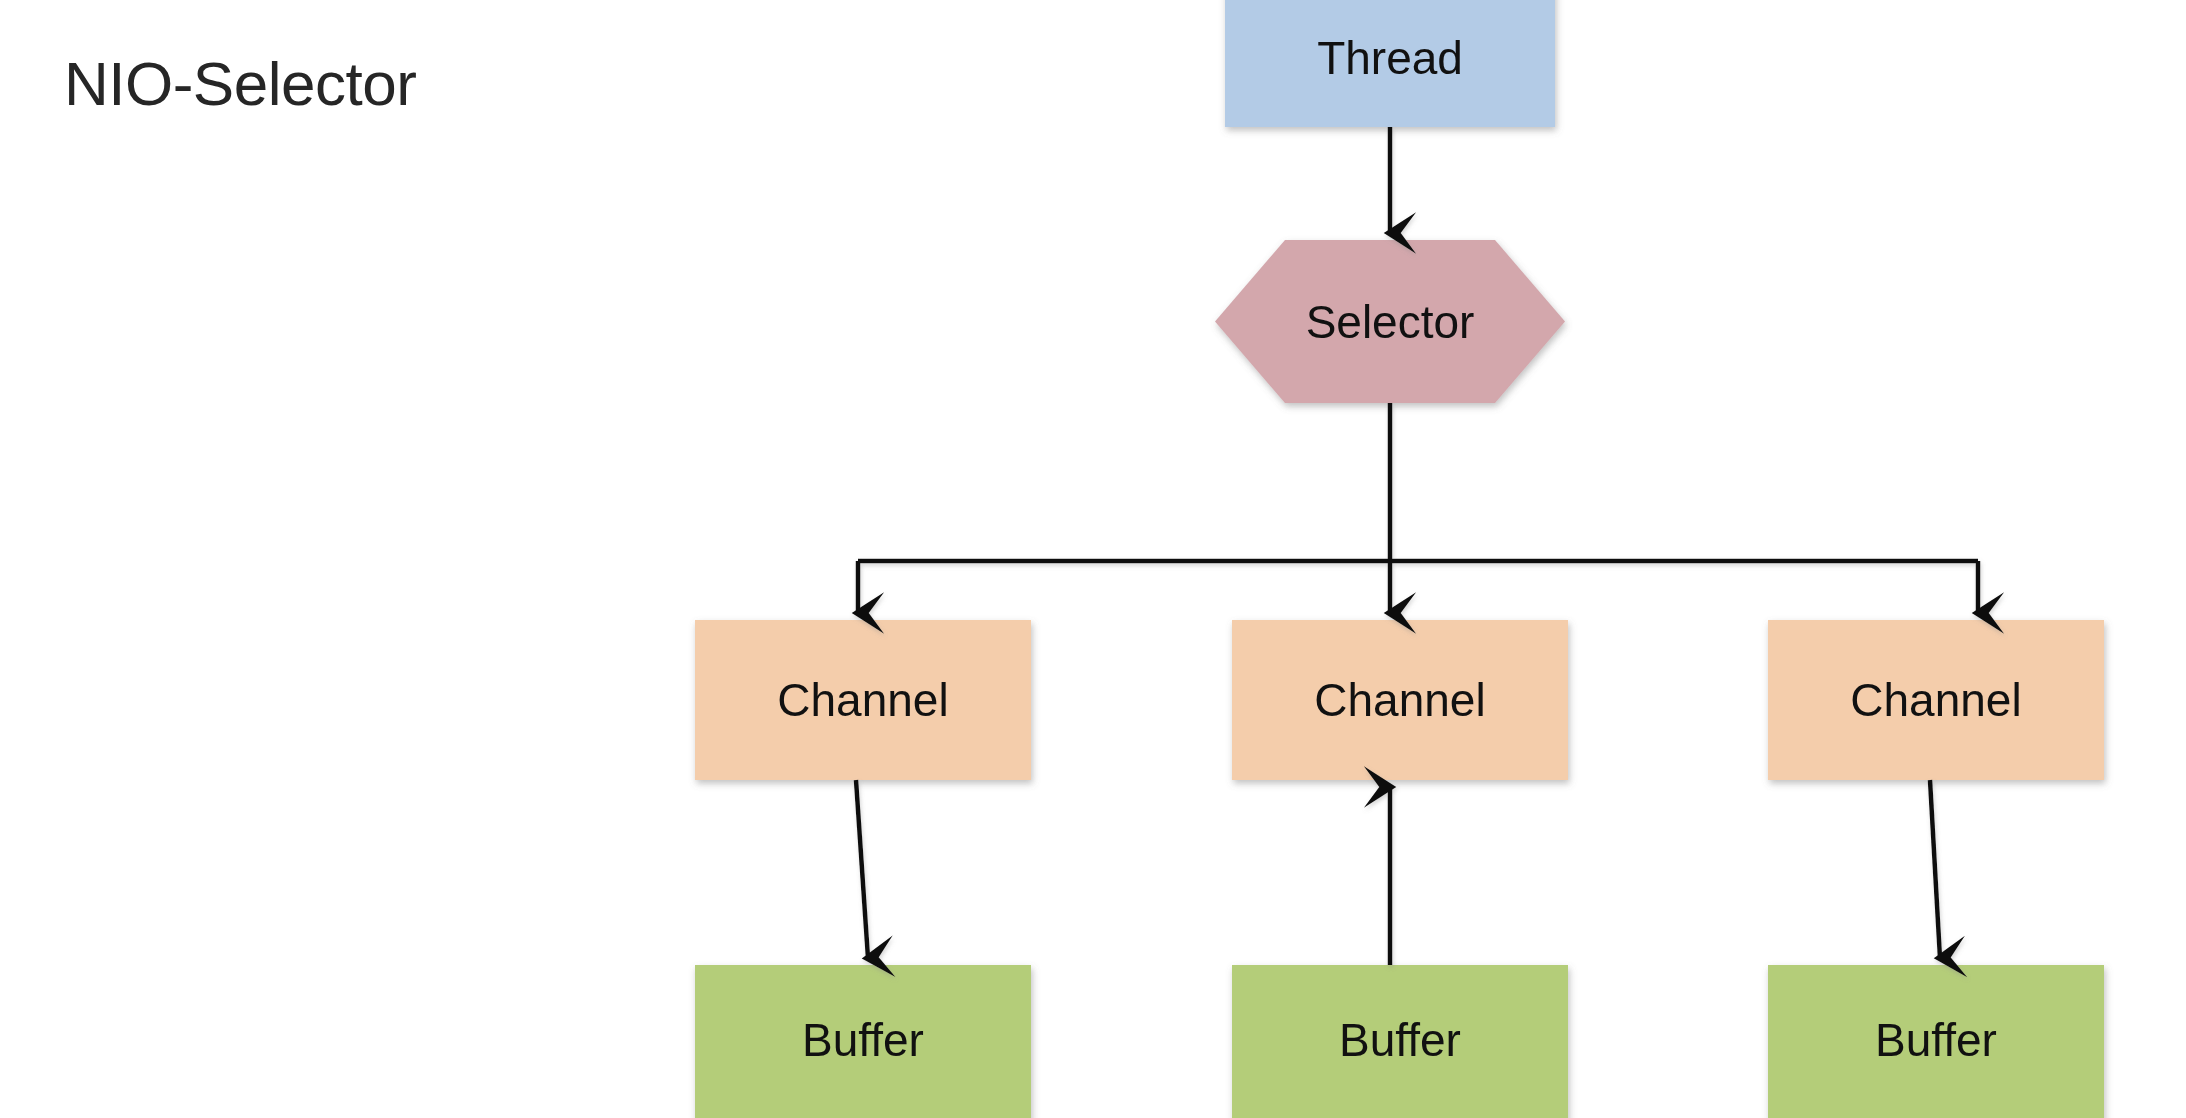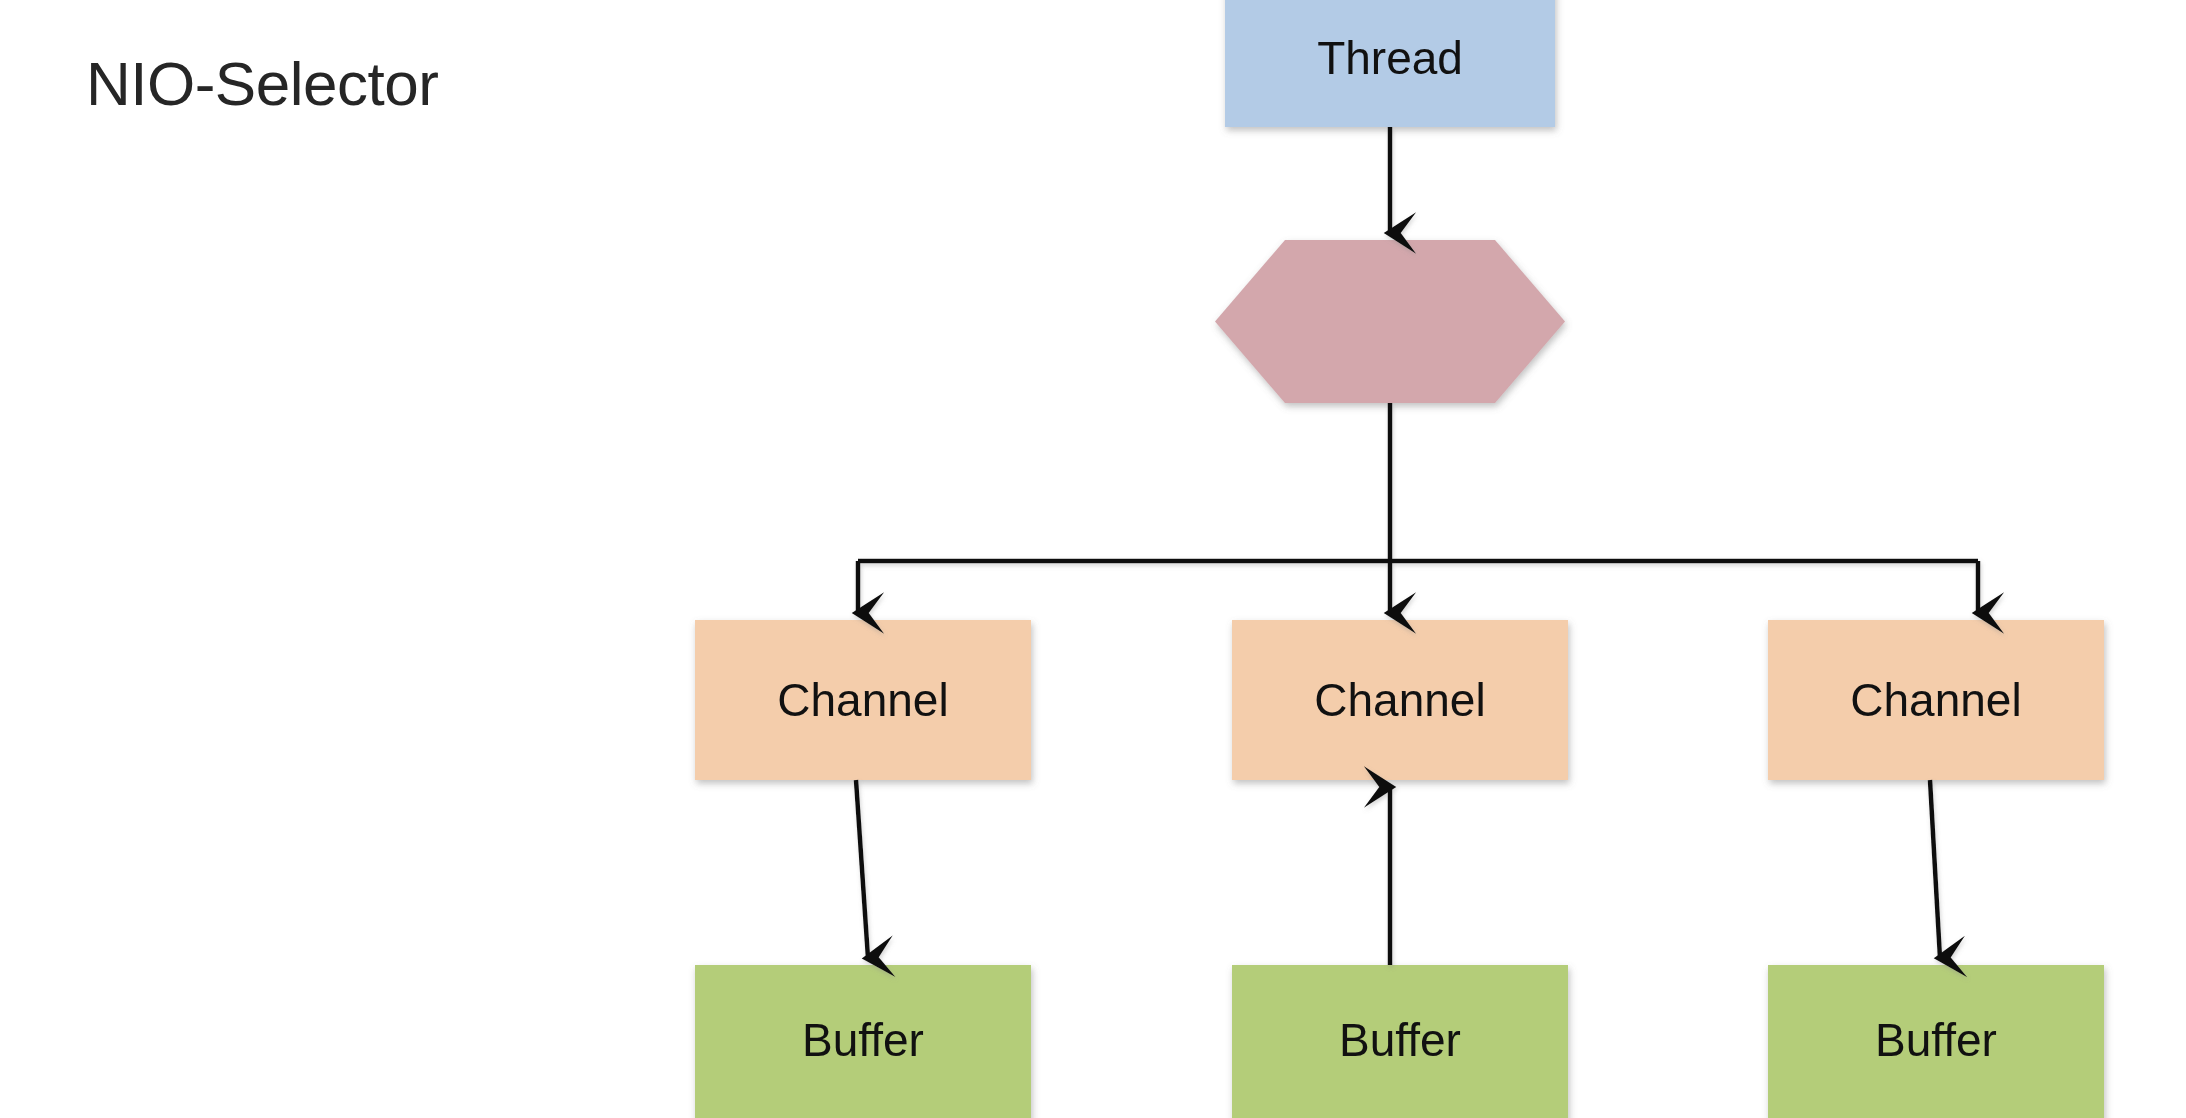--- a/index.html
+++ b/index.html
@@ -24,21 +24,20 @@
   }
   .title {
     position: absolute;
     left: 64px;
     top: 48px;
     font-size: 62px;
     color: #262626;
     letter-spacing: -0.5px;
     white-space: nowrap;
     font-family: "Liberation Sans", sans-serif;
-    margin-left: 22px;
   }
   .node-label {
     position: absolute;
     display: flex;
     align-items: center;
     justify-content: center;
     font-size: 46px;
     color: #111111;
     pointer-events: none;
     white-space: nowrap;
@@ -99,20 +98,21 @@
       <line x1="856" y1="780" x2="868" y2="958" marker-end="url(#arrowhead-generic)"></line>
 
       <line x1="1390" y1="965" x2="1390" y2="787" marker-end="url(#arrowhead-generic)"></line>
 
       <line x1="1930" y1="780" x2="1940" y2="958" marker-end="url(#arrowhead-generic)"></line>
     </g>
   </svg>
 
   <div class="node-label" style="left:1225px; top:-12px; width:330px; height:139px;">Thread</div>
 
+  <div class="node-label" style="left:1215px; top:240px; width:350px; height:163px;">Selector</div>
 
   <div class="node-label" style="left:695px; top:620px; width:336px; height:160px;">Channel</div>
   <div class="node-label" style="left:1232px; top:620px; width:336px; height:160px;">Channel</div>
   <div class="node-label" style="left:1768px; top:620px; width:336px; height:160px;">Channel</div>
 
   <div class="node-label" style="left:695px; top:965px; width:336px; height:150px;">Buffer</div>
   <div class="node-label" style="left:1232px; top:965px; width:336px; height:150px;">Buffer</div>
   <div class="node-label" style="left:1768px; top:965px; width:336px; height:150px;">Buffer</div>
 
   <div class="hit" style="left:1225px; top:0px; width:330px; height:127px;"></div>

